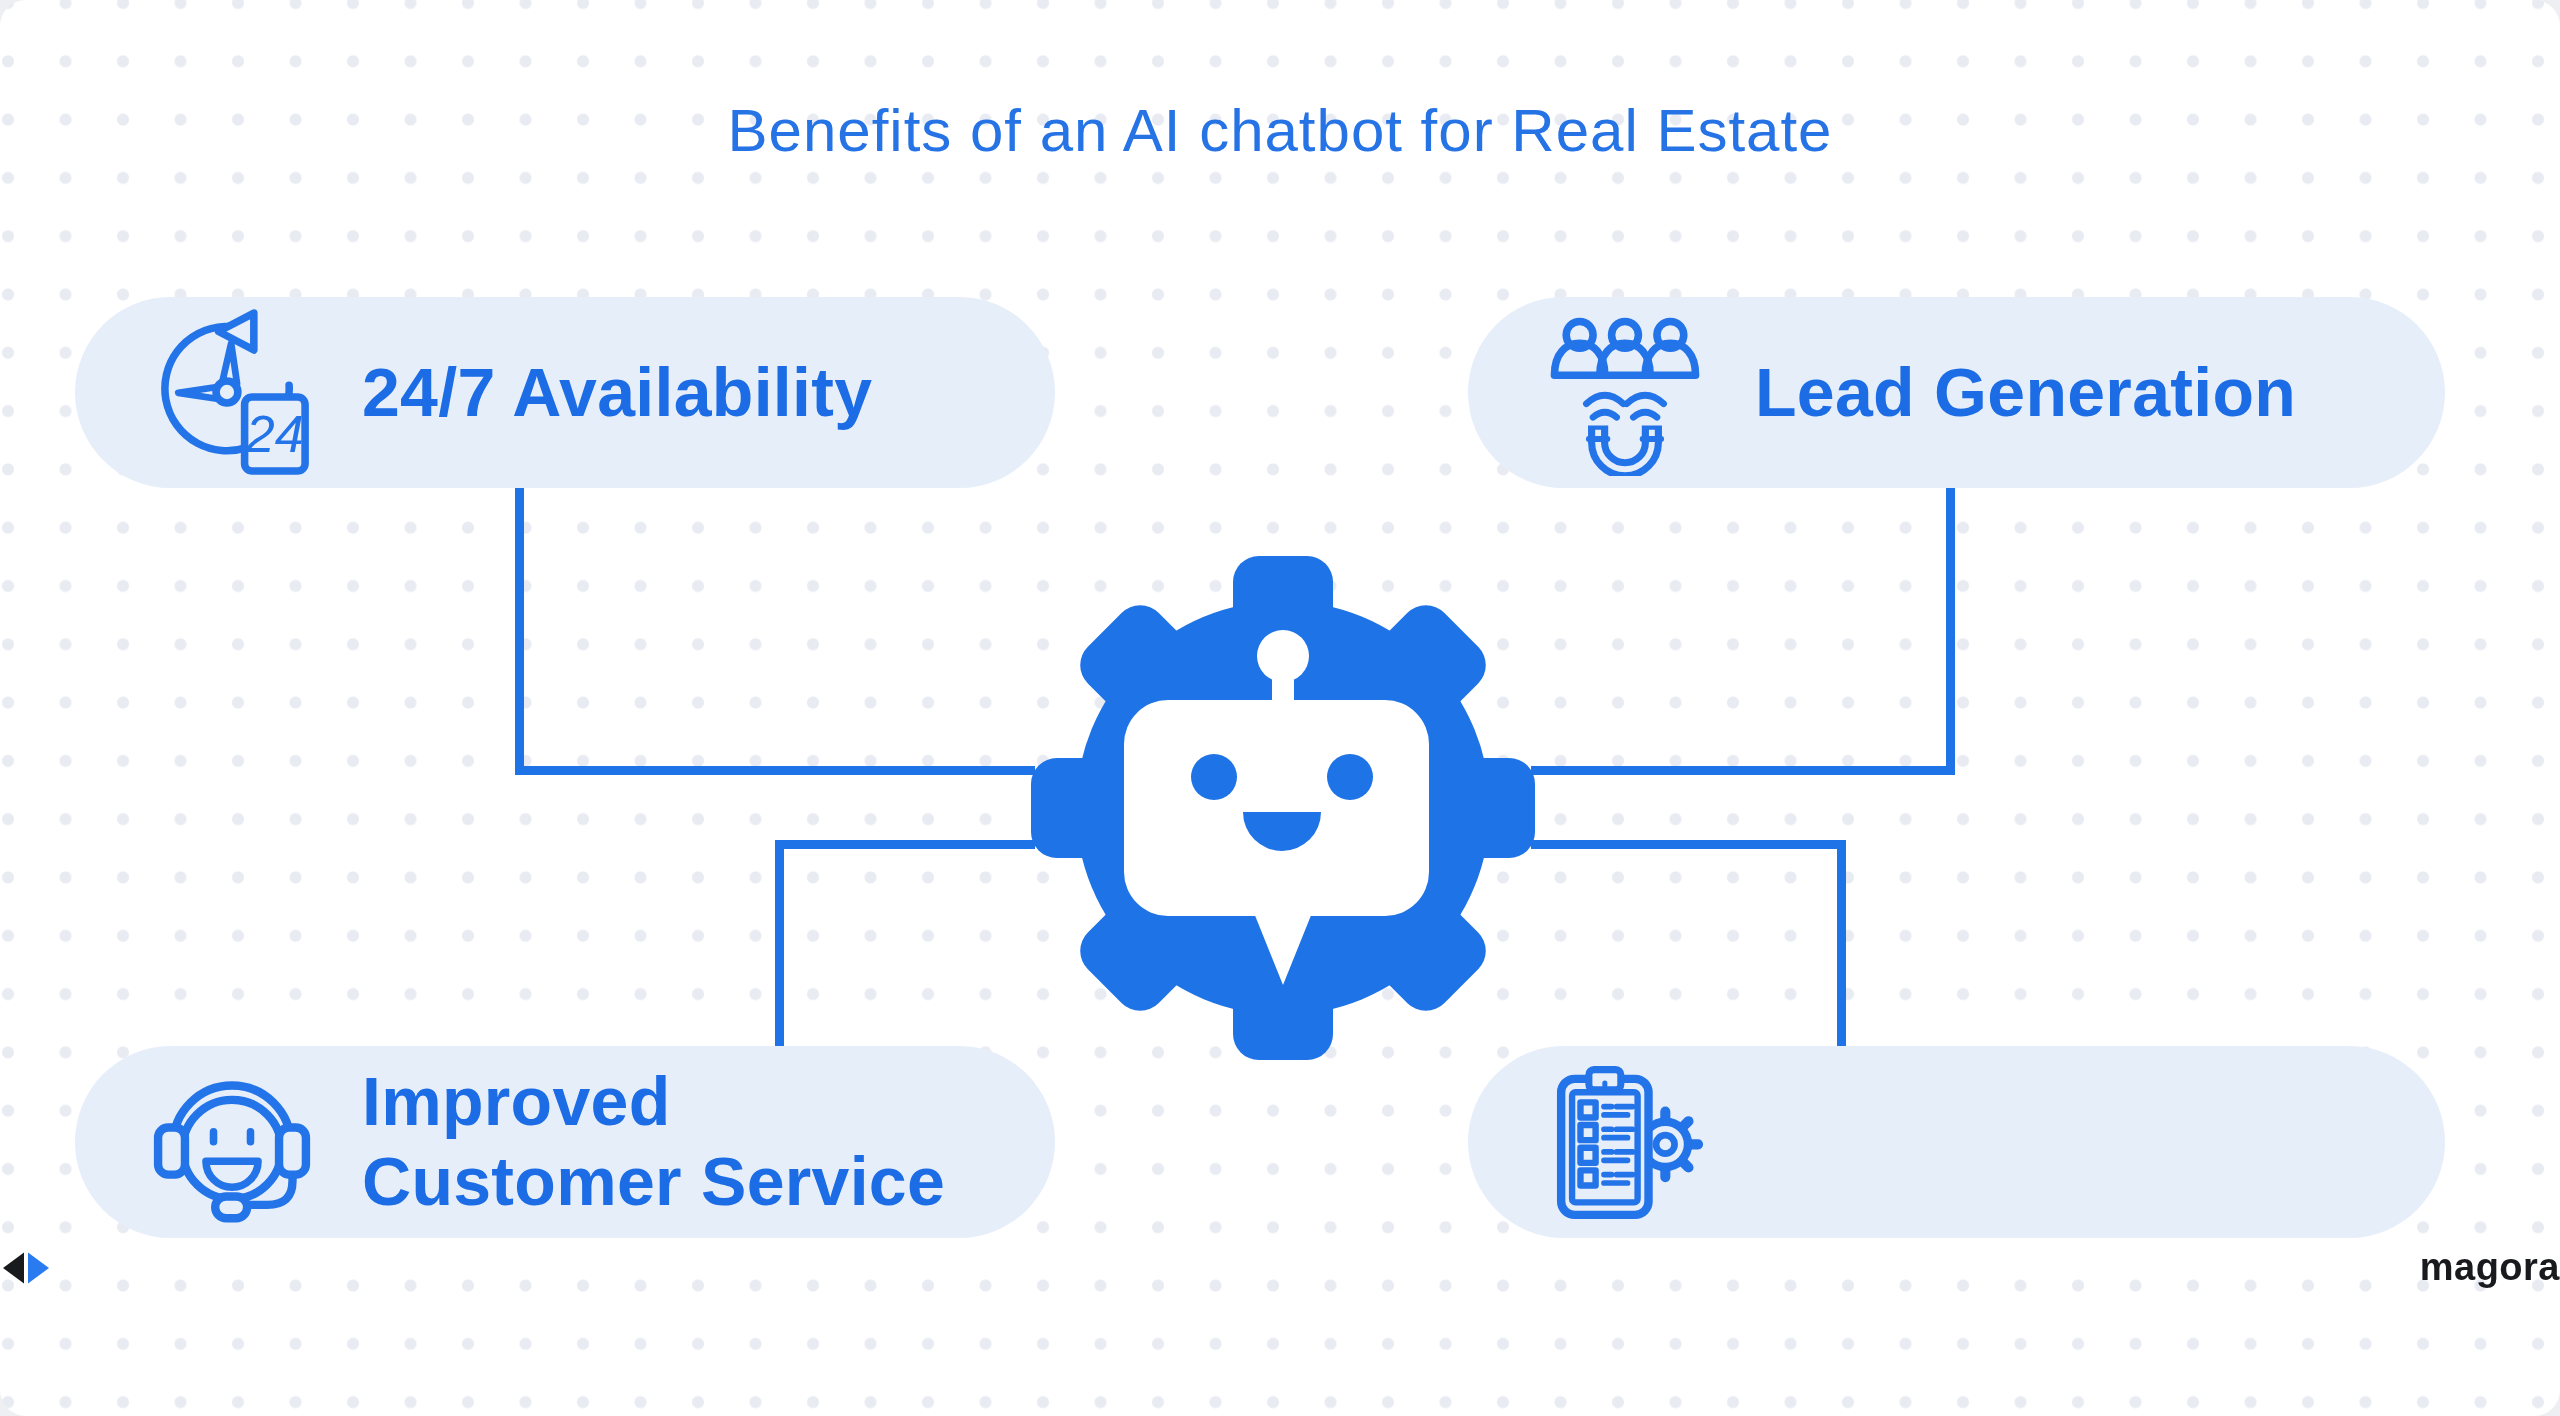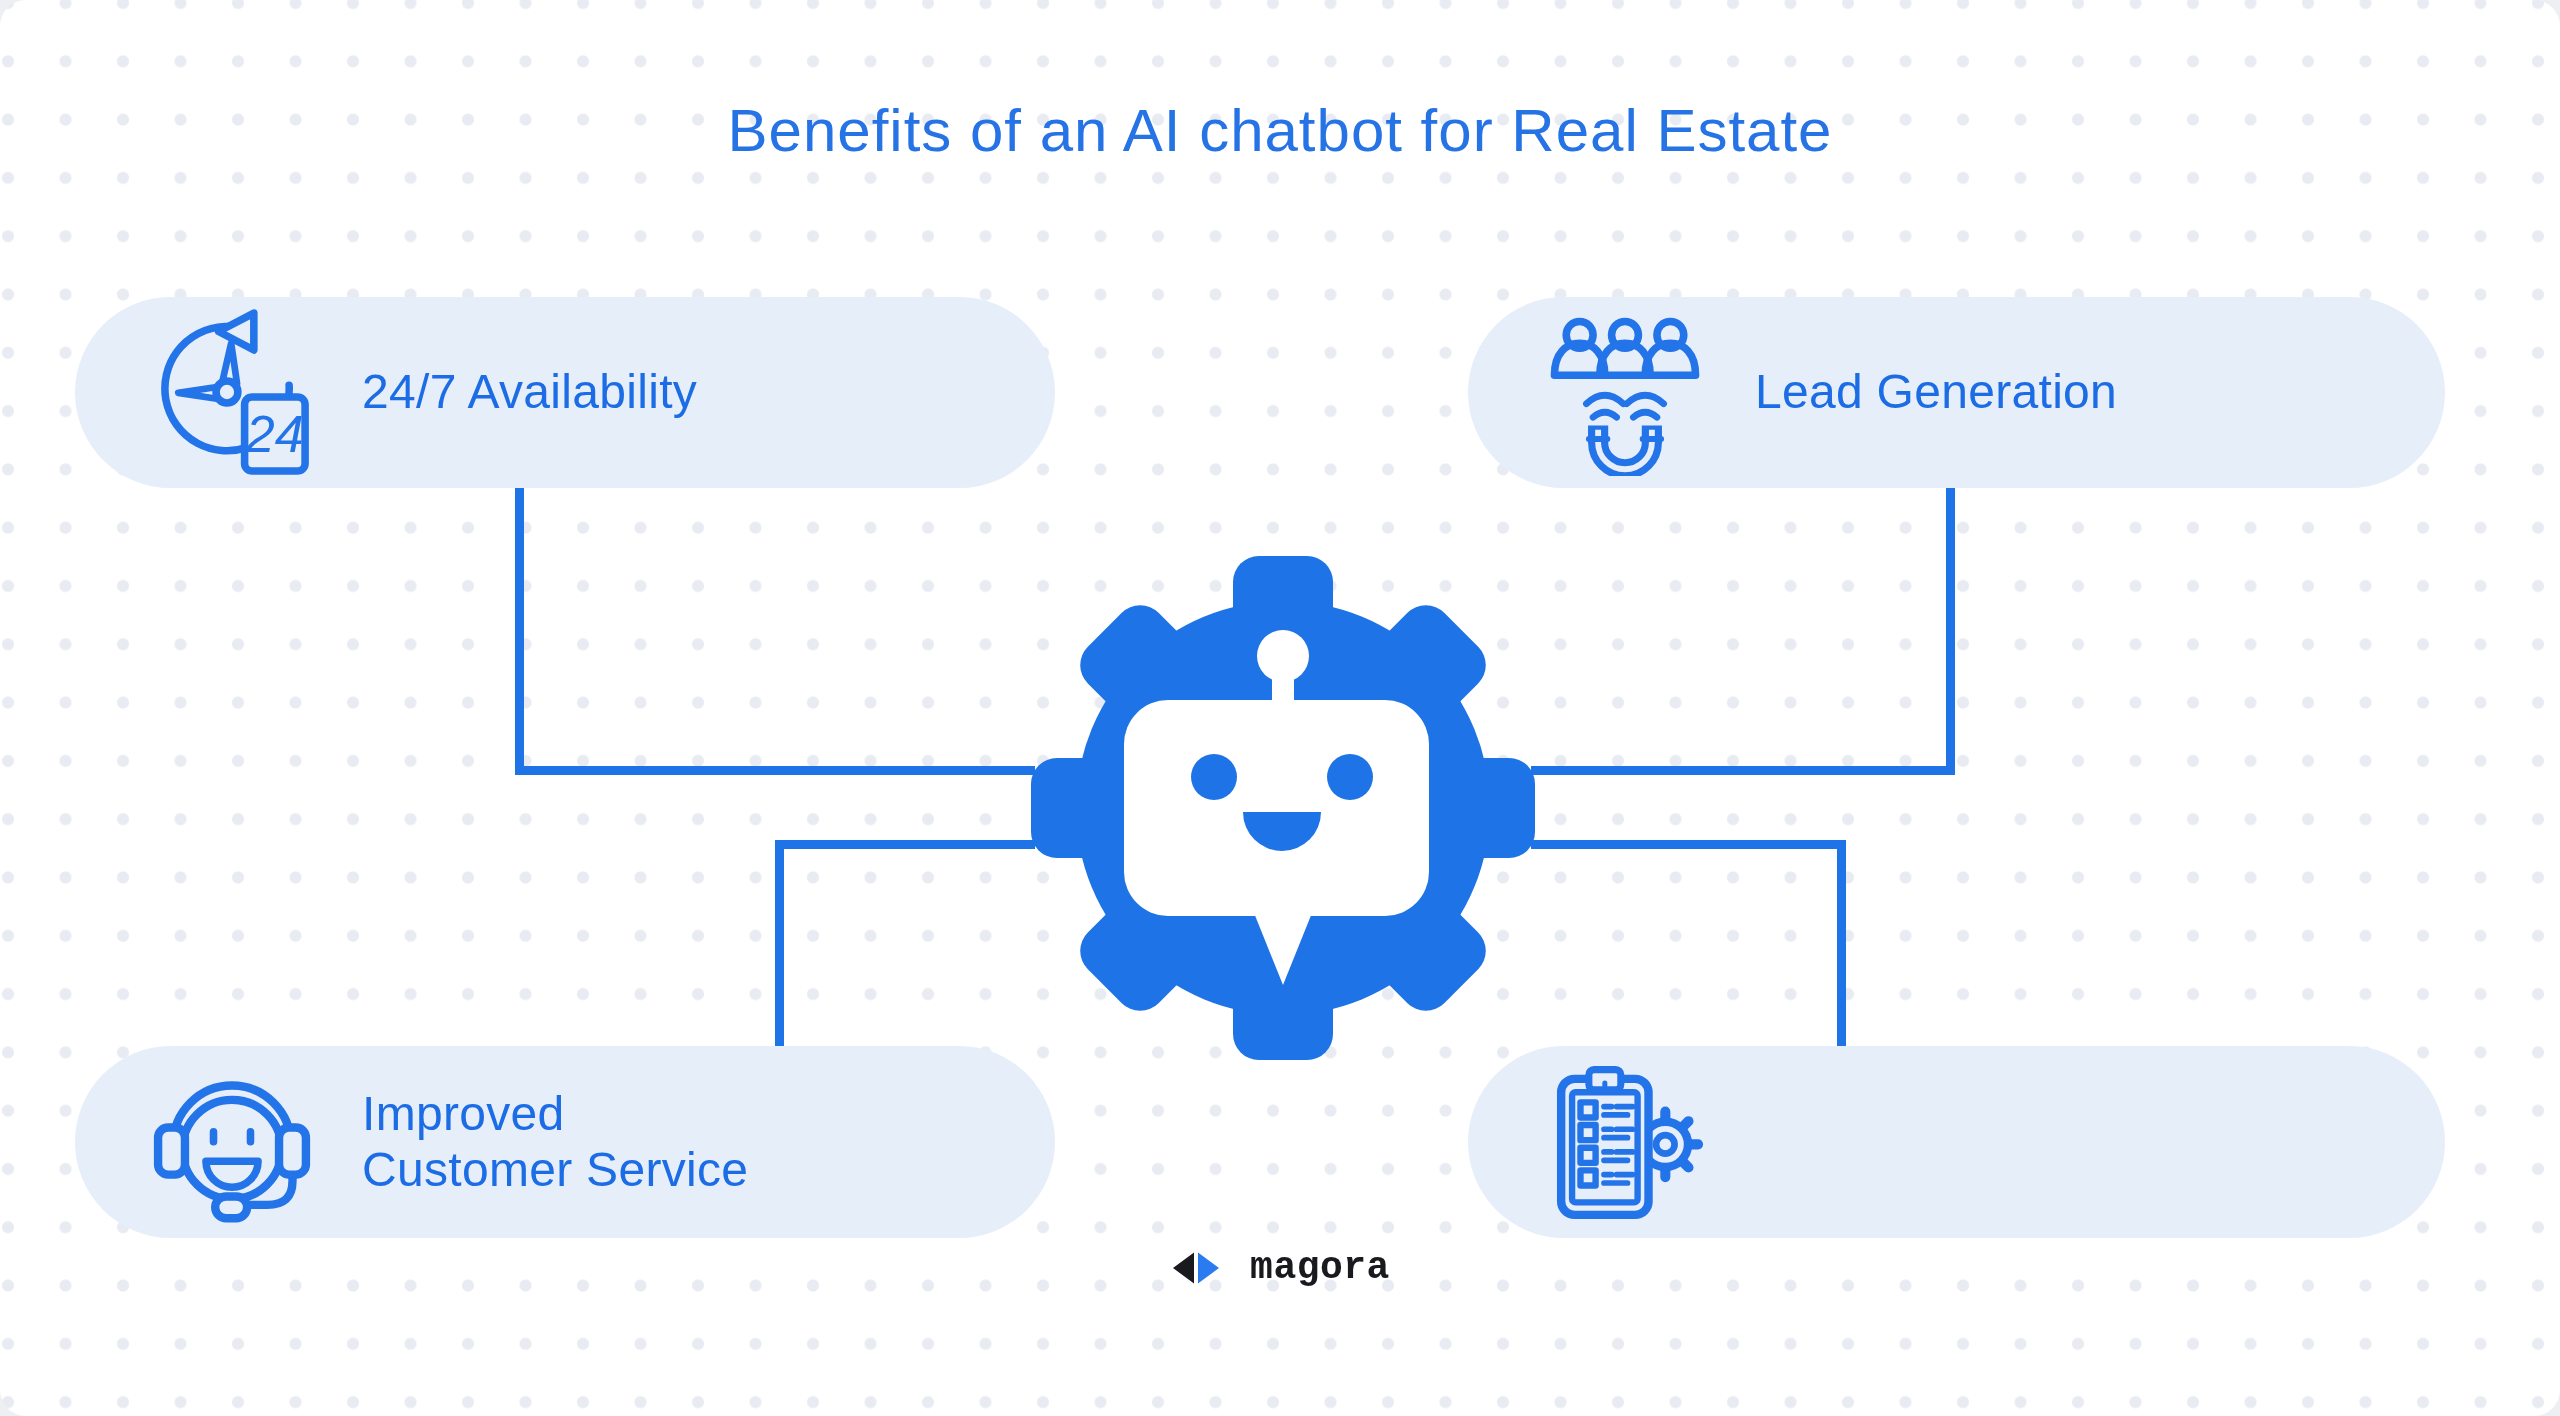--- a/index.html
+++ b/index.html
@@ -9,25 +9,25 @@
     background-size:57.5px 58.3px;background-position:-20.75px -26.15px;}
   .title{position:absolute;left:0;top:96px;width:2560px;text-align:center;
     font-size:60px;font-weight:400;letter-spacing:1px;color:#2673E6;}
   .card{position:absolute;width:980px;height:191px;background:#E6EEFA;border-radius:96px;
     display:flex;align-items:center;}
   .card.tl{left:75px;top:297px;}
   .card.tr{left:1468px;top:297px;width:977px;}
   .card.bl{left:75px;top:1046px;height:192px;}
   .card.br{left:1468px;top:1046px;width:977px;height:192px;}
   .card .icon-box{width:170px;height:170px;margin-left:72px;flex:0 0 auto;display:flex;align-items:flex-start;justify-content:center;font-style:italic;}
-  .card .label{margin-left:45px;font-size:48px;font-weight:400;color:#1B6CE5;letter-spacing:0.3px;
+  .card .label{margin-left:45px;font-size:68px;font-weight:700;color:#1B6CE5;letter-spacing:0.3px;
     line-height:1.17;white-space:pre-line;}
   .line{position:absolute;background:#1E73E6;}
   .center-graphic{position:absolute;left:1023px;top:548px;width:520px;height:520px;}
-  .footer{position:absolute;left:0;top:1246px;width:2560px;display:flex;align-items:center;justify-content:center;gap:28px;font-family:Liberation Mono, monospace;}
+  .footer{position:absolute;left:0;top:1246px;width:2560px;display:flex;align-items:center;justify-content:space-between;gap:28px;}
   .footer .brand{font-size:38px;font-weight:600;color:#191A1E;letter-spacing:0.5px;}
   svg{display:block;}
 </style>
 </head>
 <body>
 
 <div class="canvas">
 
   <div class="title">Benefits of an AI chatbot for Real Estate</div>
 

